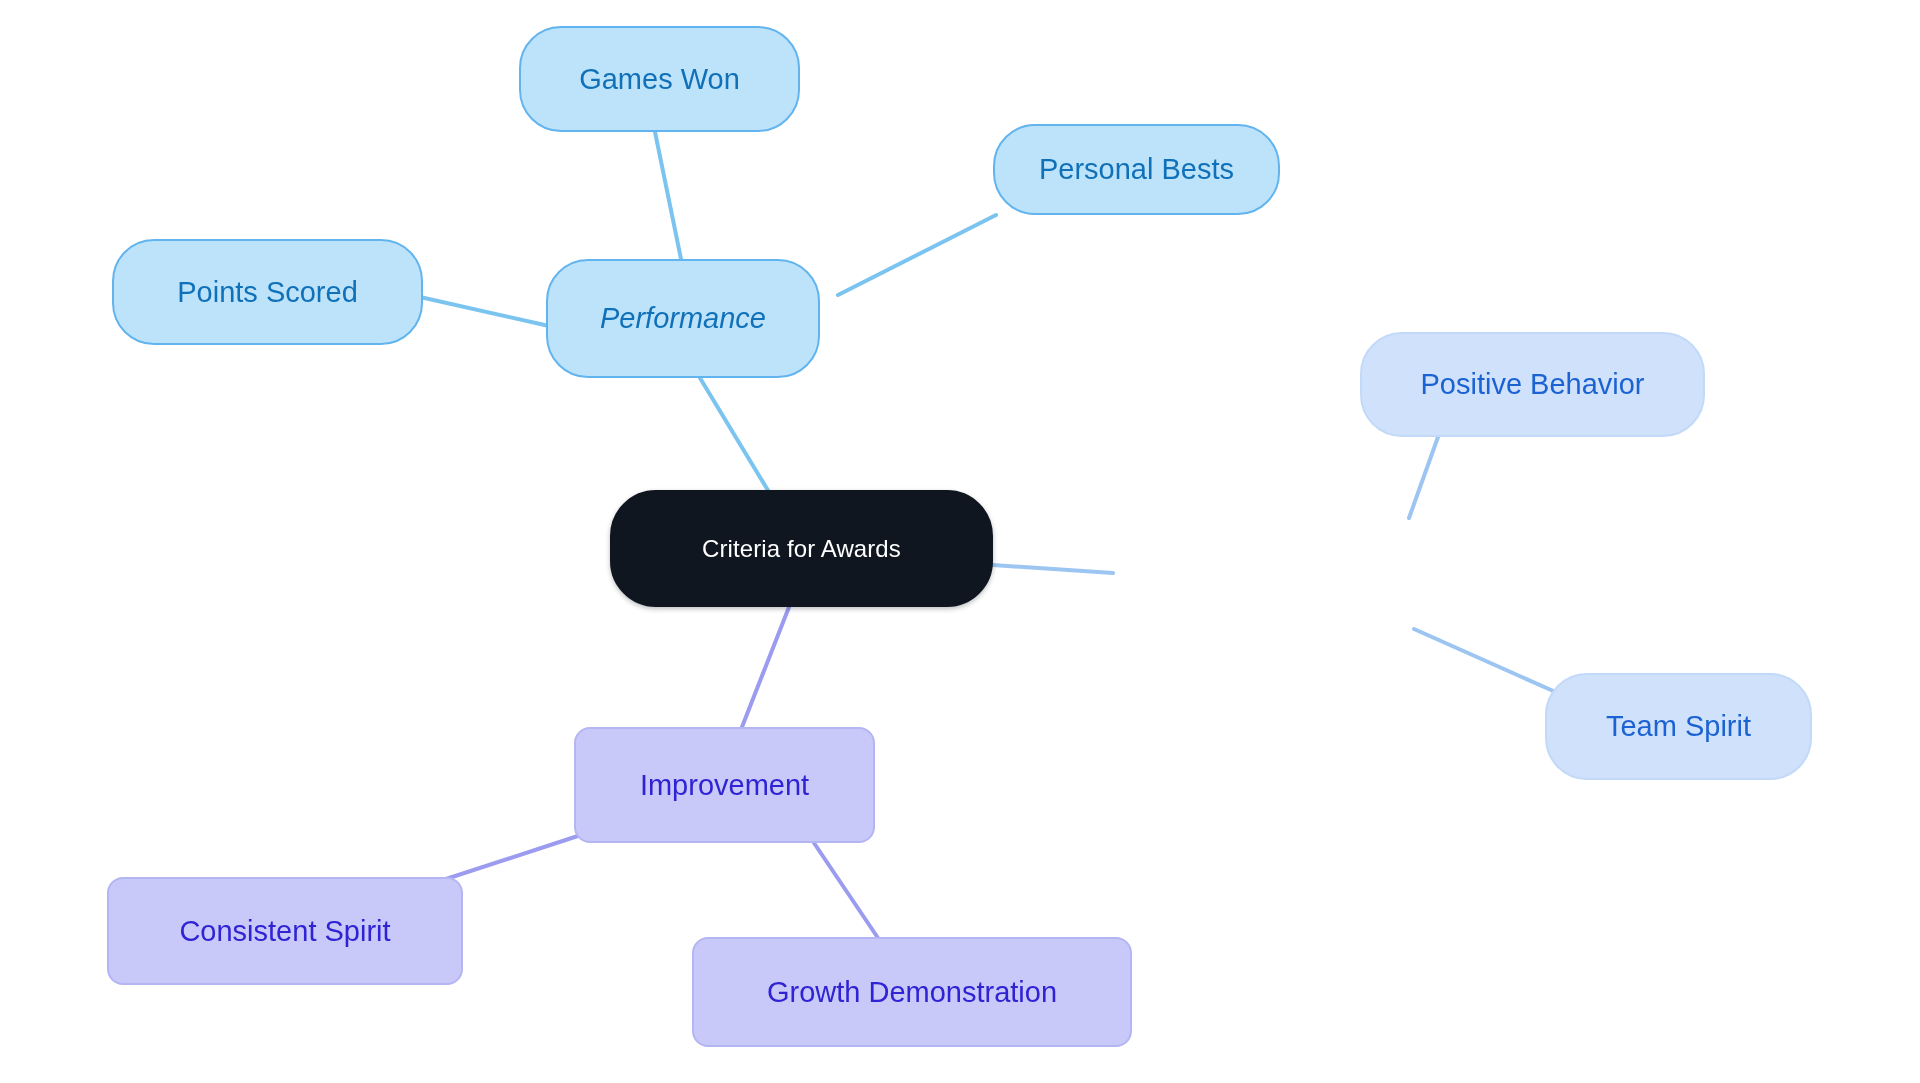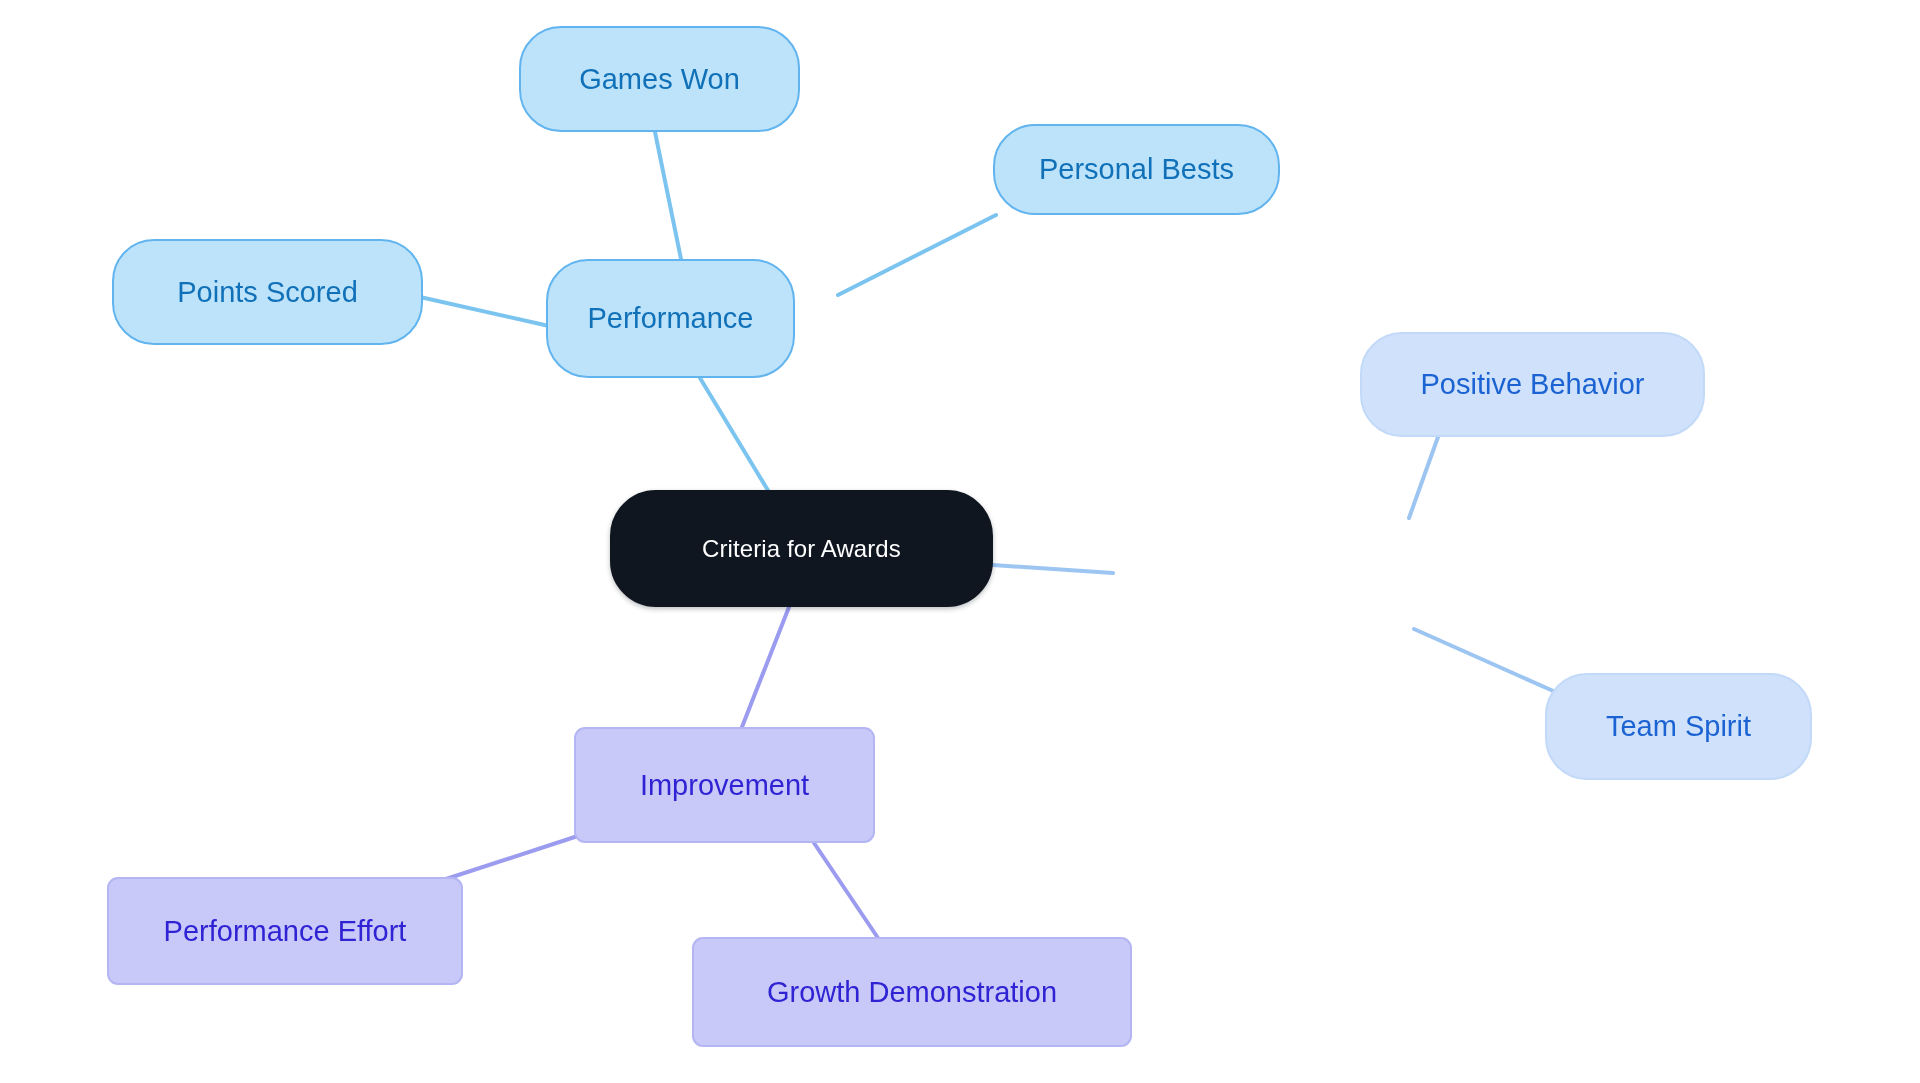--- a/index.html
+++ b/index.html
@@ -62,21 +62,21 @@
     border-color: #c2d9f8;
     color: #1b63d2;
     border-radius: 42px;
     font-size: 29px;
   }
   .node-branch-improvement,
   .node-leaf-improvement {
     background: #c8c9f8;
     border-color: #b4b5f3;
     color: #2f23d4;
-    border-radius: 11px;
+    border-radius: 16px;
     font-size: 29px;
   }
 </style>
 </head>
 <body>
 
 <div id="mindmap-canvas">
 
   <svg id="edge-layer" viewBox="0 0 1920 1083">
     <line x1="772" y1="497" x2="700" y2="378" stroke="#7cc4f0" stroke-width="4" stroke-linecap="round"></line>
@@ -88,21 +88,21 @@
     <line x1="1414" y1="629" x2="1560" y2="694" stroke="#9cc5f2" stroke-width="4" stroke-linecap="round"></line>
     <line x1="789" y1="607" x2="742" y2="727" stroke="#9b9bf0" stroke-width="4" stroke-linecap="round"></line>
     <line x1="590" y1="832" x2="443" y2="880" stroke="#9b9bf0" stroke-width="4" stroke-linecap="round"></line>
     <line x1="812" y1="840" x2="878" y2="938" stroke="#9b9bf0" stroke-width="4" stroke-linecap="round"></line>
   </svg>
 
   <div class="node node-root" style="left:610px; top:490px; width:383px; height:117px;">
     <span>Criteria for Awards</span>
   </div>
 
-  <div class="node node-branch-performance" style="left:546px; top:259px; width:249px; height:119px;">
+  <div class="node node-branch-performance" style="left:546px; top:259px; width:274px; height:119px;font-style:italic;">
     <span>Performance</span>
   </div>
 
   <div class="node node-leaf-performance" style="left:519px; top:26px; width:281px; height:106px;">
     <span>Games Won</span>
   </div>
 
   <div class="node node-leaf-performance" style="left:993px; top:124px; width:287px; height:91px;">
     <span>Personal Bests</span>
   </div>
@@ -118,20 +118,20 @@
 
   <div class="node node-leaf-sportsmanship" style="left:1545px; top:673px; width:267px; height:107px;">
     <span>Team Spirit</span>
   </div>
 
   <div class="node node-branch-improvement" style="left:574px; top:727px; width:301px; height:116px;">
     <span>Improvement</span>
   </div>
 
   <div class="node node-leaf-improvement" style="left:107px; top:877px; width:356px; height:108px;">
-    <span>Performance Effort</span>
+    <span>Consistent Spirit</span>
   </div>
 
   <div class="node node-leaf-improvement" style="left:692px; top:937px; width:440px; height:110px;">
     <span>Growth Demonstration</span>
   </div>
 
 </div>
 
 </body></html>

